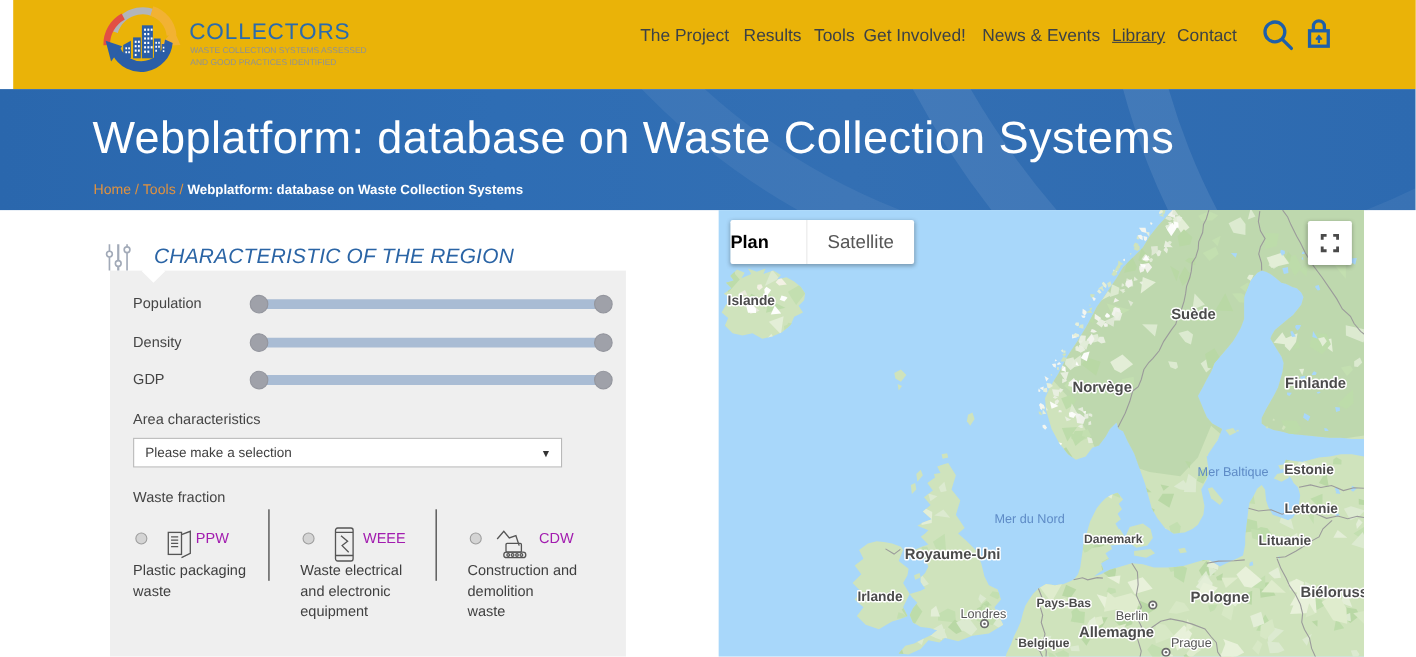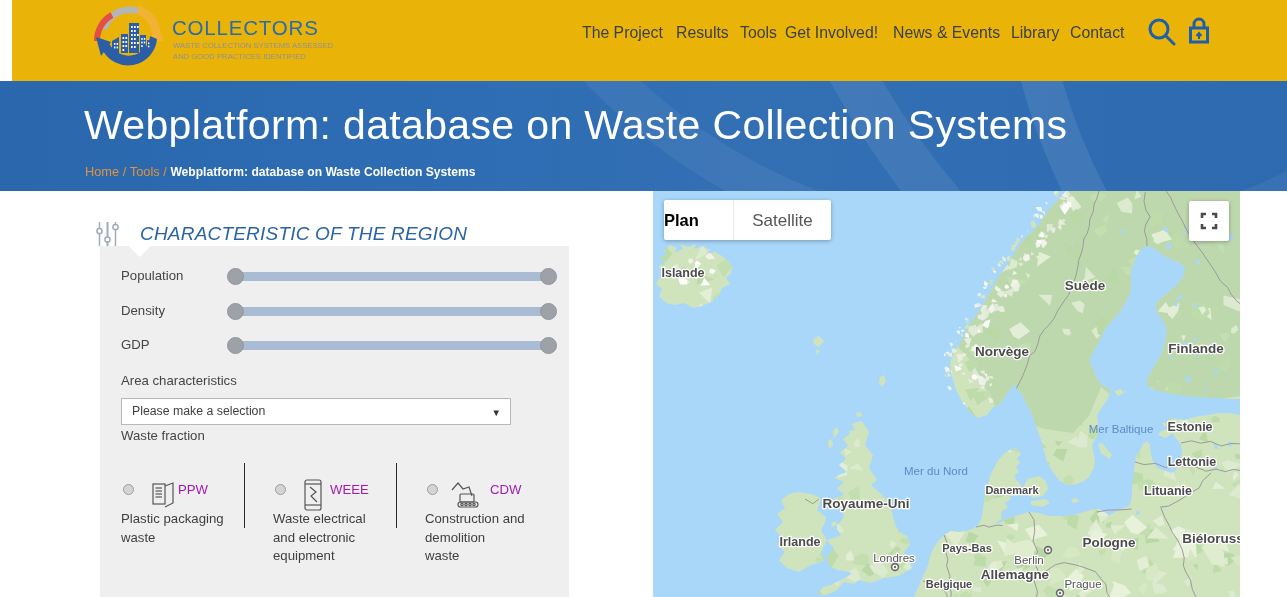--- a/index.html
+++ b/index.html
@@ -111,21 +111,21 @@
         <text x="80" y="32" font-size="20.5" fill="#2a6bad" font-weight="400" letter-spacing="0.8">COLLECTORS</text>
         <text x="81" y="45" font-size="7.7" fill="#8e9296" letter-spacing="0">WASTE COLLECTION SYSTEMS ASSESSED</text>
         <text x="81" y="56" font-size="7.7" fill="#8e9296" letter-spacing="0">AND GOOD PRACTICES IDENTIFIED</text>
       </svg>
     </div>
     <div class="navitem" style="left:570px;">The Project</div>
     <div class="navitem" style="left:664px;">Results</div>
     <div class="navitem" style="left:728px;">Tools</div>
     <div class="navitem" style="left:773px;">Get Involved!</div>
     <div class="navitem" style="left:881px;">News &amp; Events</div>
-    <div class="navitem" style="left:999px;">Library</div>
+    <div class="navitem" style="left:999px;text-decoration:underline;">Library</div>
     <div class="navitem" style="left:1058px;">Contact</div>
     <svg style="position:absolute;left:1134px;top:16px;" width="32" height="32" viewBox="0 0 32 32">
       <circle cx="13" cy="13" r="9" fill="none" stroke="#1e5fa9" stroke-width="3"></circle>
       <line x1="20" y1="20" x2="28" y2="28" stroke="#1e5fa9" stroke-width="3" stroke-linecap="round"></line>
     </svg>
     <svg style="position:absolute;left:1175px;top:15px;" width="24" height="32" viewBox="0 0 24 32">
       <path d="M 7 13 v -4 a 5 5 0 0 1 10 0 v 4" fill="none" stroke="#1e5fa9" stroke-width="3"></path>
       <rect x="3.5" y="13" width="17" height="14" fill="none" stroke="#1e5fa9" stroke-width="3"></rect>
       <path d="M 12 24 v -5 m -2.5 2 l 2.5 -3 l 2.5 3" fill="none" stroke="#1e5fa9" stroke-width="2"></path>
     </svg>
@@ -166,21 +166,21 @@
         <div class="handle" style="left:-9px;"></div>
         <div class="handle" style="right:-9px;"></div>
       </div>
     <div class="plabel" style="left:21px; top:91px;">GDP</div>
     <div class="track" style="top:95px;">
         <div class="handle" style="left:-9px;"></div>
         <div class="handle" style="right:-9px;"></div>
       </div>
     <div class="plabel" style="left:21px; top:127px;">Area characteristics</div>
     <div id="select">Please make a selection<span class="arr">▼</span></div>
-    <div class="plabel" style="left:21px; top:182px;">Waste fraction</div>
+    <div class="plabel" style="left:21px; top:198px;">Waste fraction</div>
 
     <div class="vline" style="left:144px; top:217px; height:65px;"></div>
     <div class="vline" style="left:296px; top:217px; height:65px;"></div>
 
     <div class="radio" style="left:23px; top:238px;"></div>
     <div class="radio" style="left:175px; top:238px;"></div>
     <div class="radio" style="left:327px; top:238px;"></div>
 
     <svg style="position:absolute; left:49px; top:234px;" width="30" height="30" viewBox="0 0 30 30">
       <g fill="none" stroke="#555" stroke-width="1.2">

